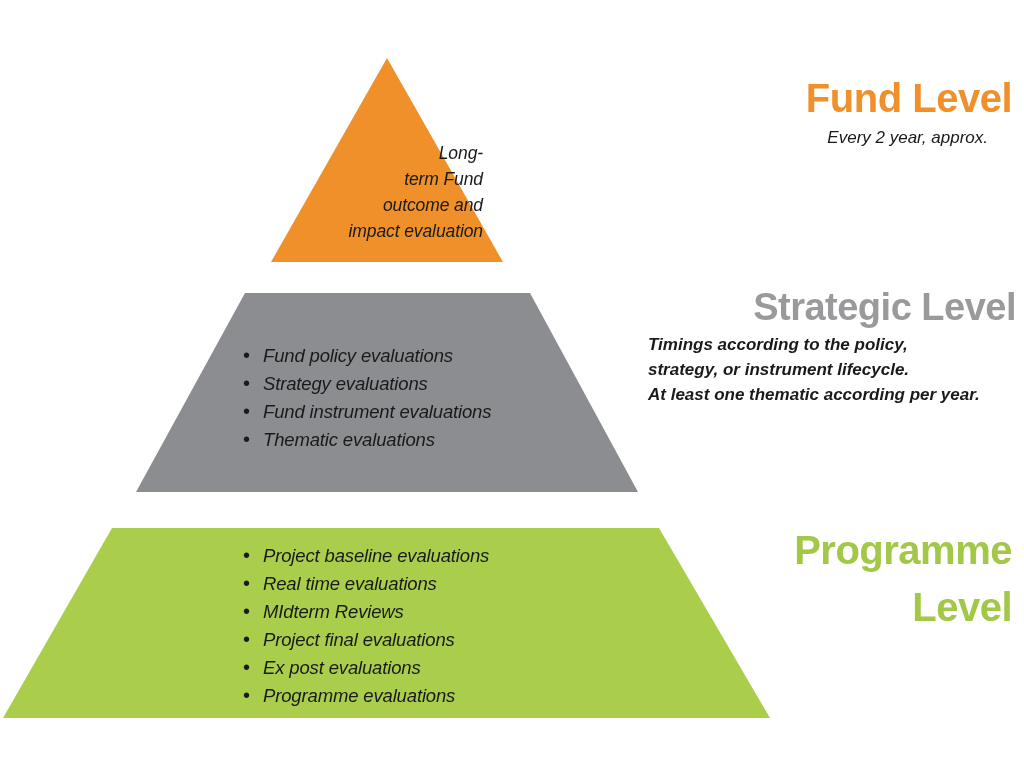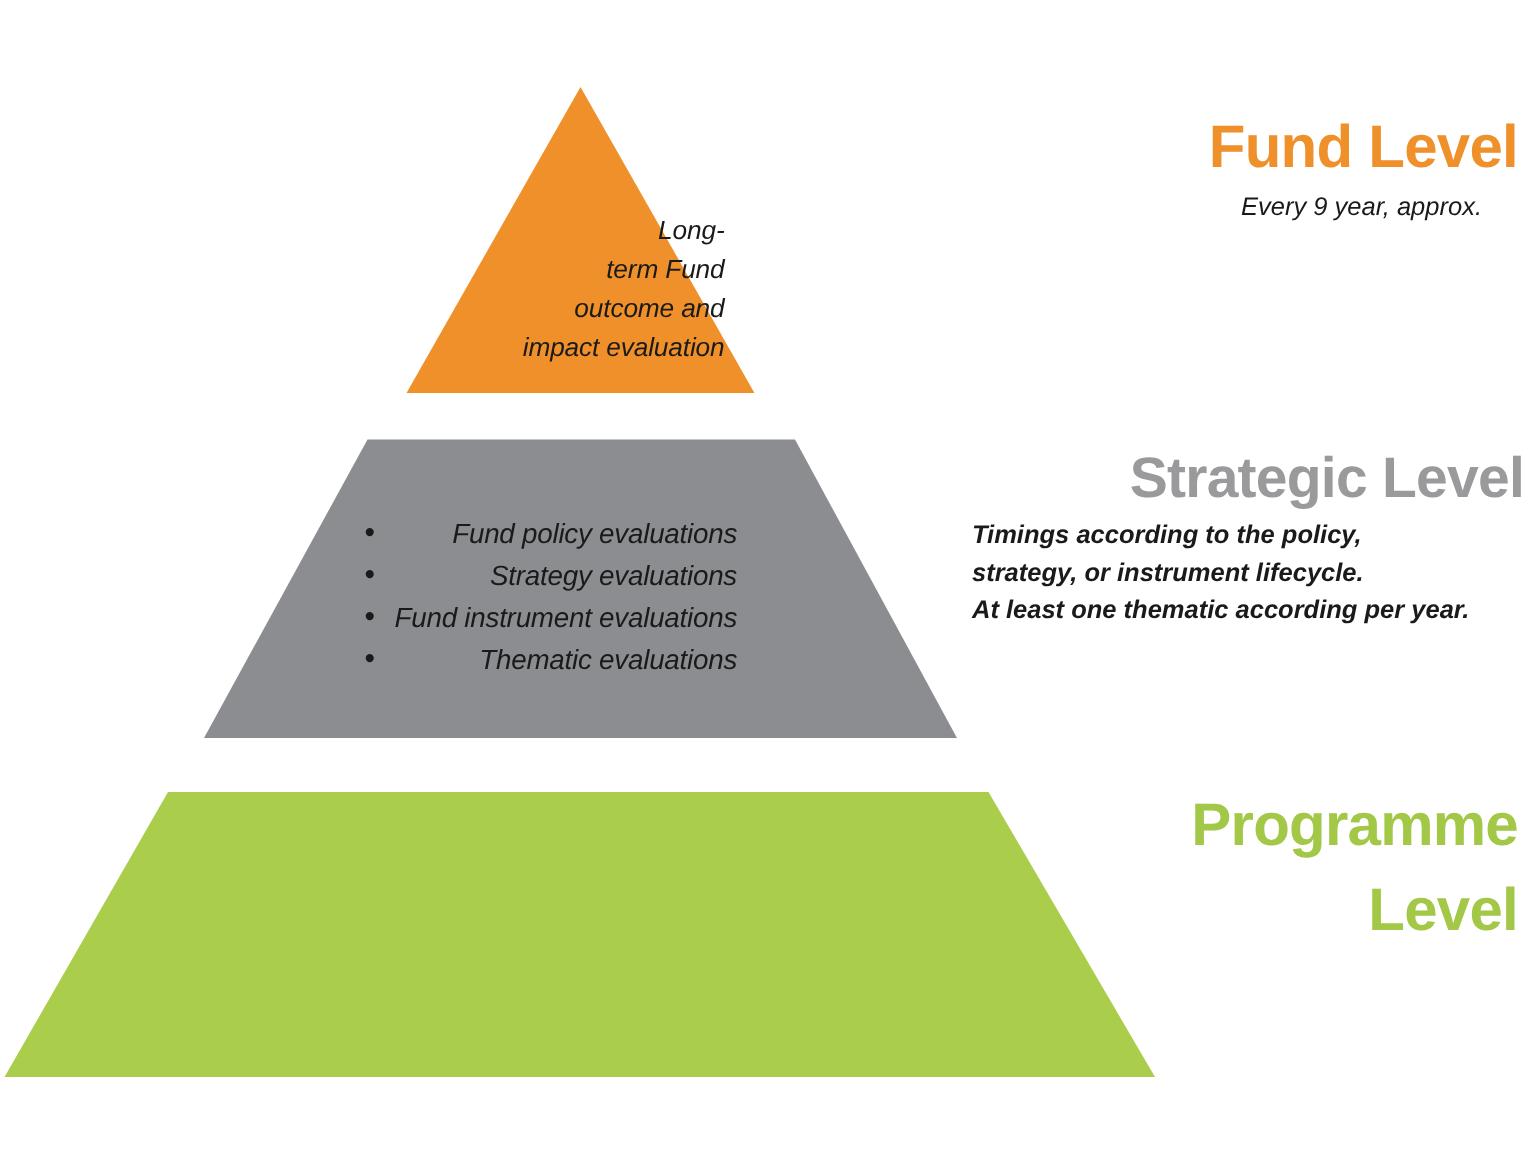--- a/index.html
+++ b/index.html
@@ -67,21 +67,20 @@
     left: 2px;
     top: -1px;
     font-size: 20px;
     font-style: normal;
     color: #1a1a1a;
   }
 
   #strategic-list {
     left: 241px;
     top: 342px;
-    text-align: right;
   }
   #strategic-list li { line-height: 28px; }
 
   #operational-list {
     left: 241px;
     top: 542px;
   }
   #operational-list li { line-height: 28px; }
 
   
@@ -114,21 +113,21 @@
   }
   #fund-level-desc {
     text-align: right;
     padding-right: 36px;
     margin-top: 6px;
   }
 
   
   #strategic-level-block {
     left: 648px;
-    top: 300px;
+    top: 288px;
     width: 376px;
   }
   #strategic-level-heading {
     color: #9A9A9D;
     font-size: 38px;
     text-align: right;
     padding-right: 8px;
   }
   #strategic-level-desc {
     margin-top: 5px;
@@ -175,24 +174,32 @@
     <div>impact evaluation</div>
   </div>
 
   <ul id="strategic-list" class="bullet-list">
     <li>Fund policy evaluations</li>
     <li>Strategy evaluations</li>
     <li>Fund instrument evaluations</li>
     <li>Thematic evaluations</li>
   </ul>
 
+  <ul id="operational-list" class="bullet-list">
+    <li>Project baseline evaluations</li>
+    <li>Real time evaluations</li>
+    <li>MIdterm Reviews</li>
+    <li>Project final evaluations</li>
+    <li>Ex post evaluations</li>
+    <li>Programme evaluations</li>
+  </ul>
 
   <div id="fund-level-block" class="level-block">
     <div id="fund-level-heading" class="level-heading">Fund Level</div>
-    <div id="fund-level-desc" class="level-desc">Every 9 year, approx.</div>
+    <div id="fund-level-desc" class="level-desc">Every 2 year, approx.</div>
   </div>
 
   <div id="strategic-level-block" class="level-block">
     <div id="strategic-level-heading" class="level-heading">Strategic Level</div>
     <div id="strategic-level-desc" class="level-desc">
       <div>Timings according to the policy,</div>
       <div>strategy, or instrument lifecycle.</div>
       <div class="just">At least one thematic according per year.</div>
     </div>
   </div>

